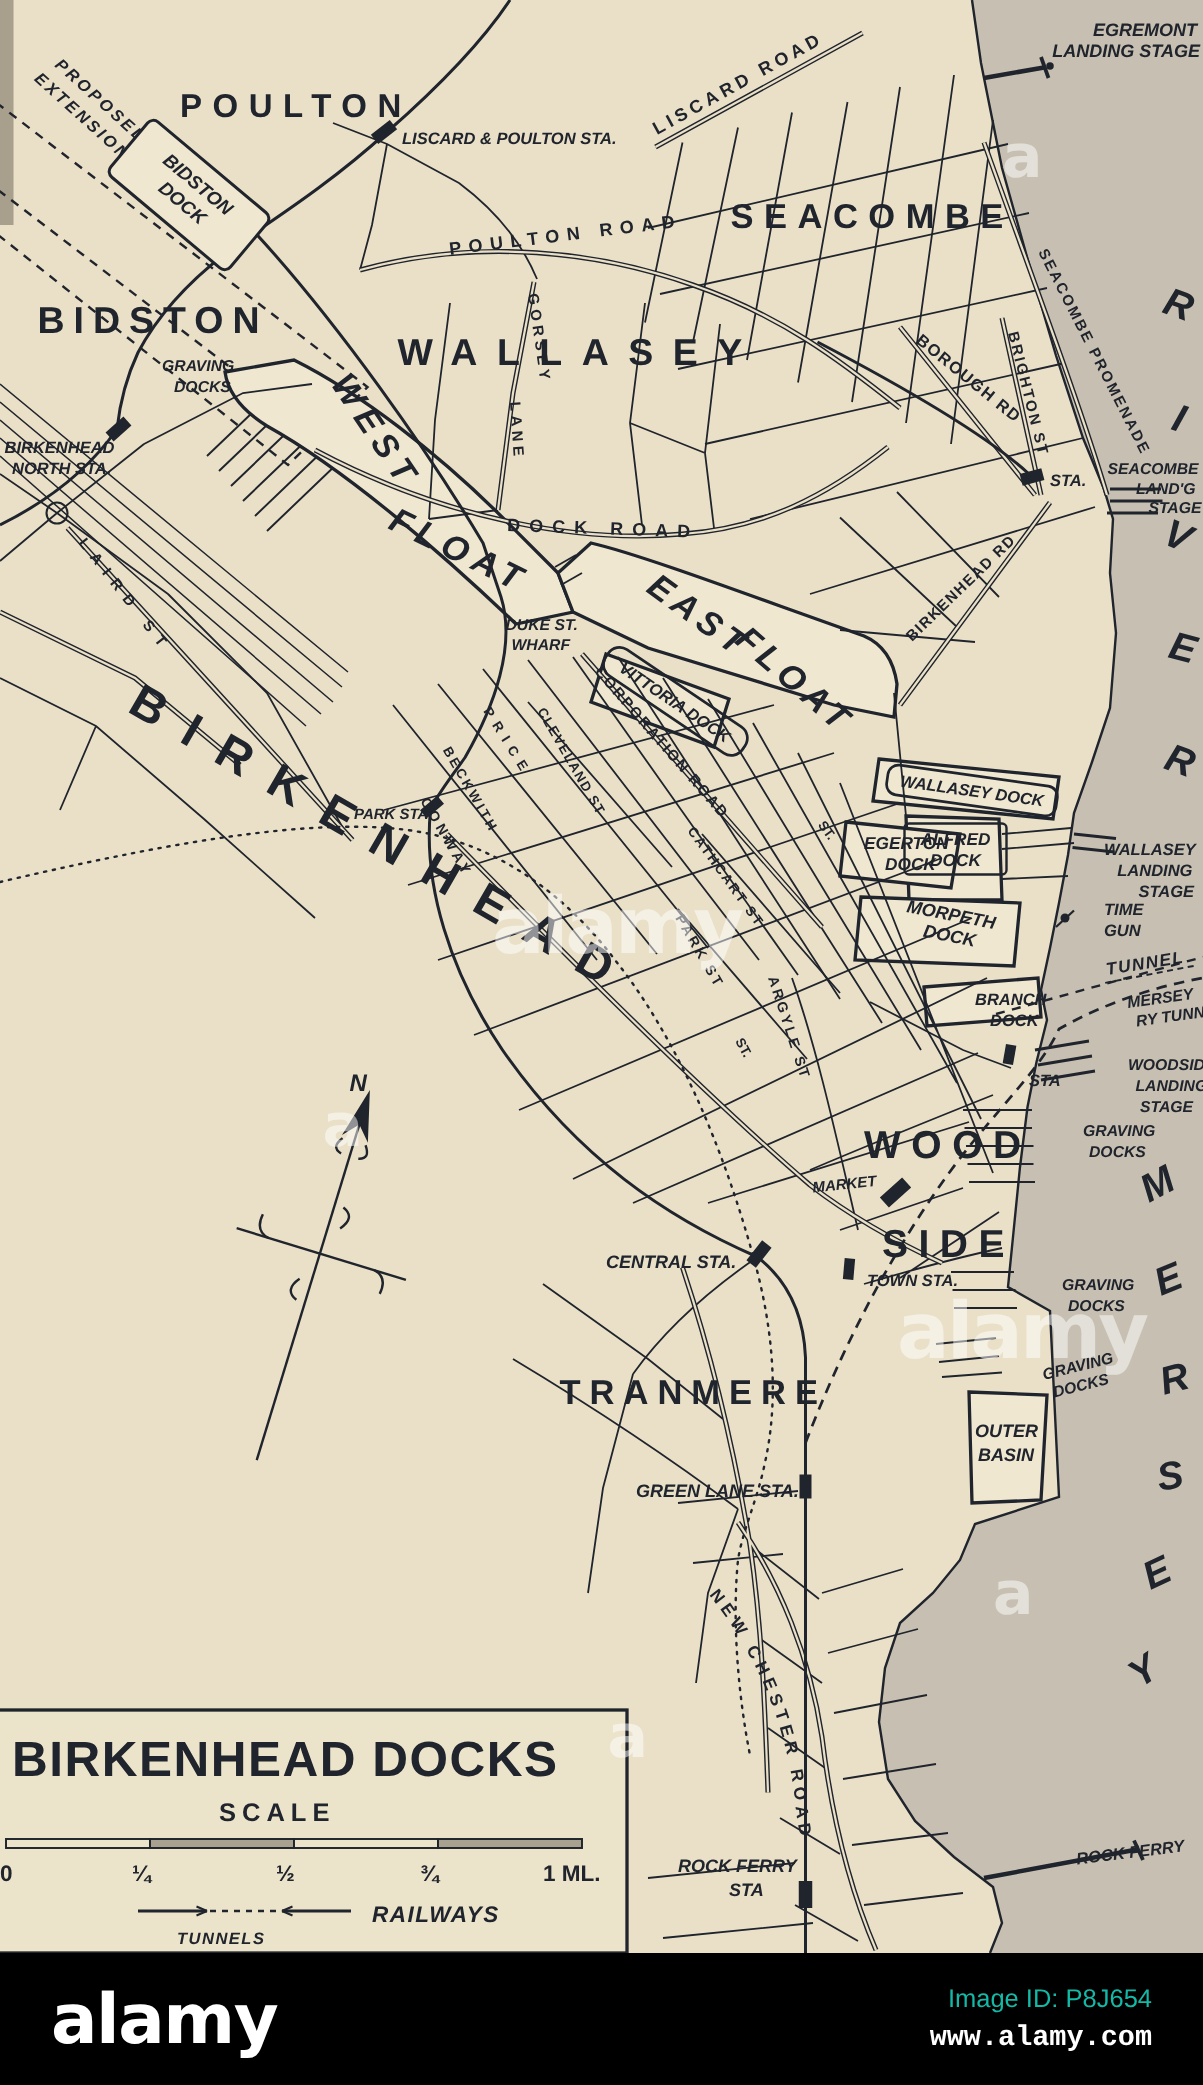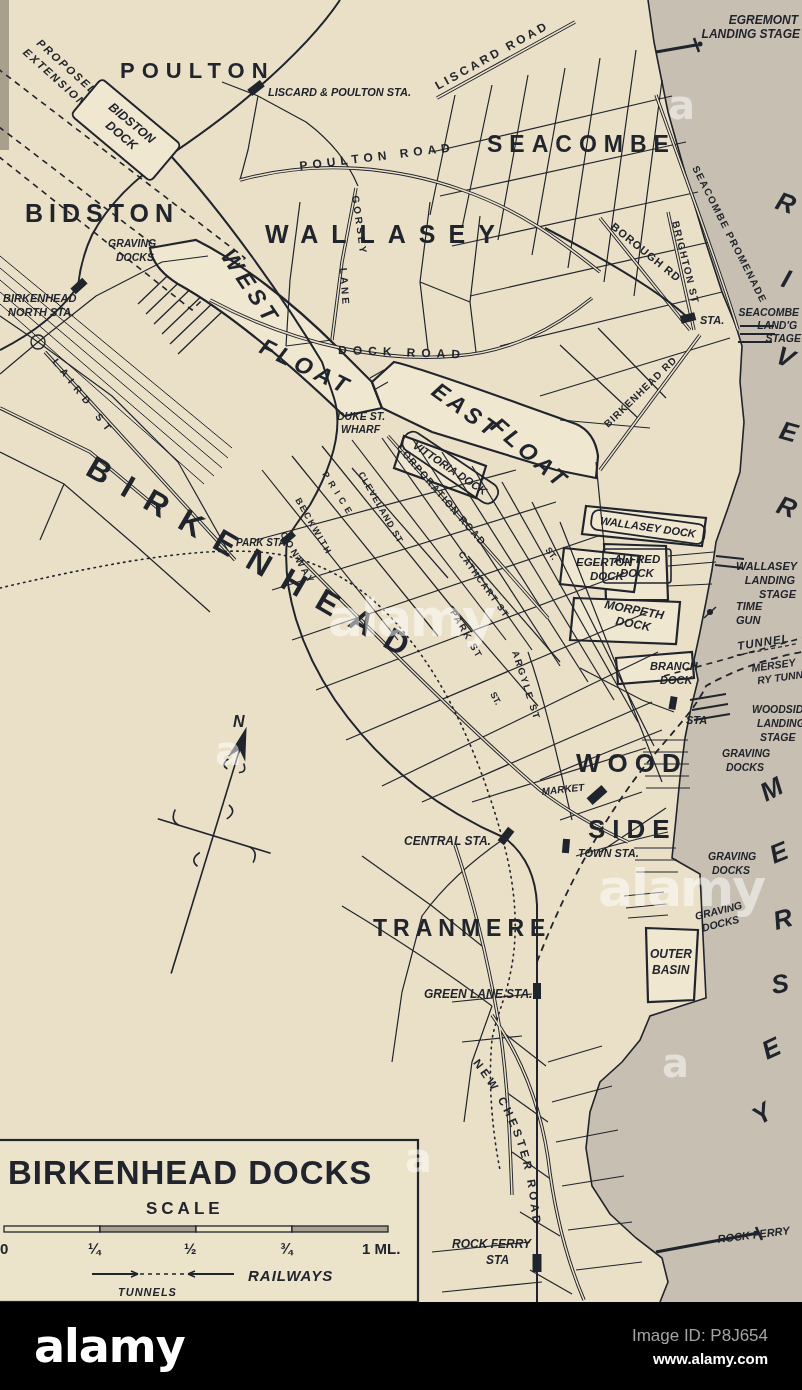--- a/index.html
+++ b/index.html
@@ -10,22 +10,22 @@
   .b{font-weight:bold;}
   .i{font-style:italic;font-weight:bold;}
   .wm{position:absolute;color:rgba(255,255,255,0.5);font-weight:bold;pointer-events:none;
       font-family:"DejaVu Sans",sans-serif;letter-spacing:-2px;}
   .footer{position:absolute;left:0;bottom:0;width:802px;height:88px;background:#000;
           display:flex;align-items:center;justify-content:space-between;
           padding:0 34px;box-sizing:border-box;}
   .logo{color:#fff;font-size:46px;font-weight:bold;letter-spacing:-1px;
         font-family:"DejaVu Sans",sans-serif;}
   .fright{text-align:right;color:#fff;}
-  .fid{font-size:17px;color:#a3a3a3;font-weight:400;margin-bottom:4px;}
-  .furl{font-size:15px;font-weight:bold;}
+  .fid{font-size:17px;color:#14b8a6;font-weight:400;margin-bottom:4px;}
+  .furl{font-size:19px;font-weight:bold;font-family:Liberation Mono, monospace;}
 </style>
 </head>
 <body>
 
 <div class="stage">
 
 <svg width="802" height="1302" viewBox="0 0 802 1302">
 
   <rect x="0" y="0" width="802" height="1302" fill="#eae0c8"></rect>
 

